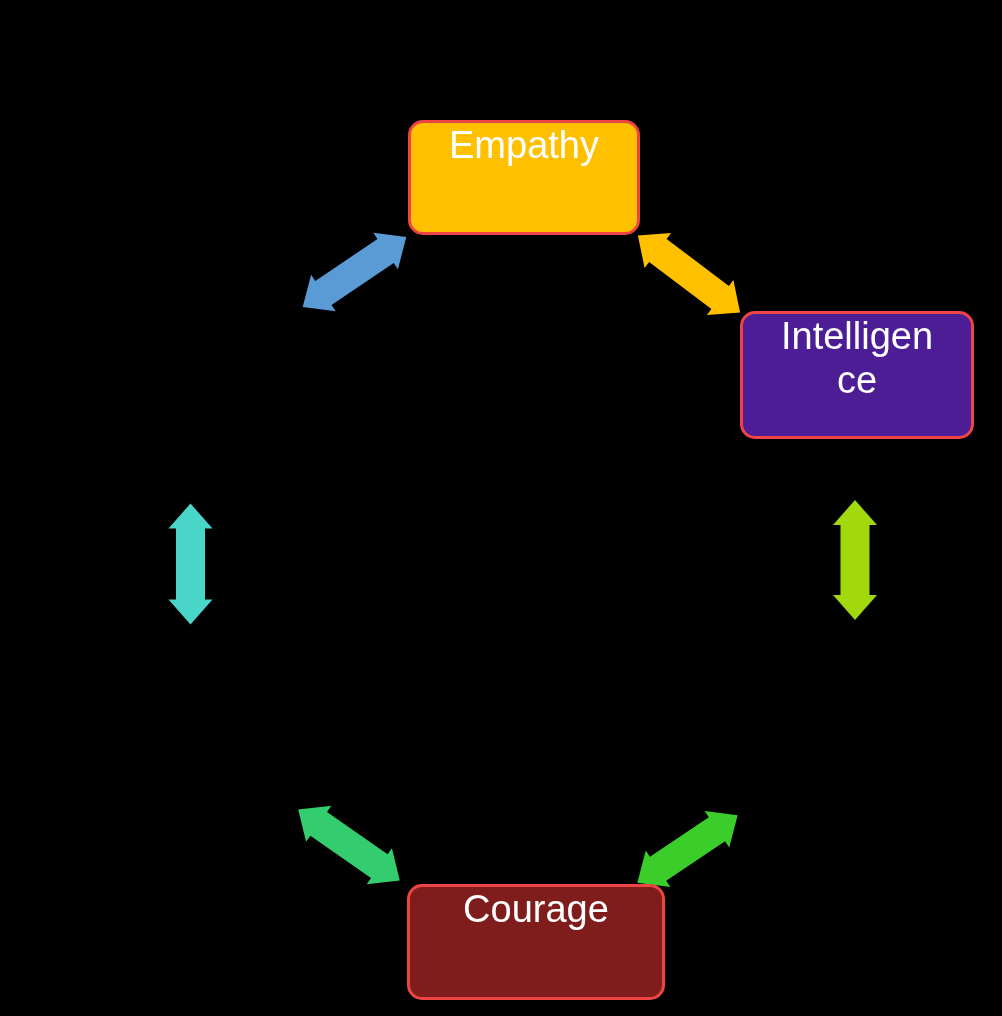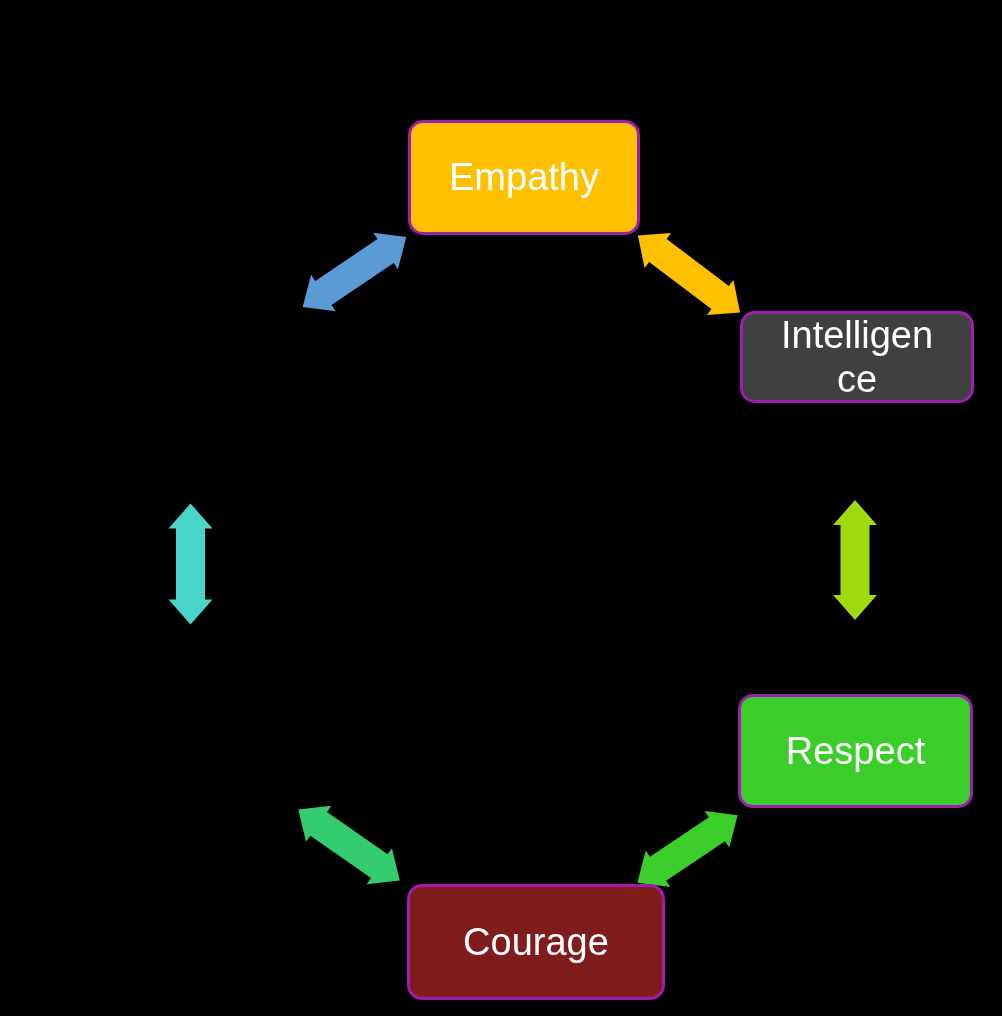--- a/index.html
+++ b/index.html
@@ -10,25 +10,25 @@
   .stage {
     position: relative;
     width: 1002px;
     height: 1016px;
     background: #000000;
     overflow: hidden;
     font-family: "Liberation Sans", sans-serif;
   }
   .node {
     position: absolute;
-    border: 3px solid #a21caf;
+    border: 3px solid #ef4444;
     border-radius: 15px;
     box-sizing: border-box;
     display: flex;
-    align-items: center;
+    align-items: flex-start;
     justify-content: center;
   }
   .node-label {
     color: #FFFFFF;
     font-size: 38px;
     line-height: 1.17;
     text-align: center;
     white-space: pre-line;
     font-weight: 400;
   }
@@ -63,28 +63,25 @@
   </svg>
 
   <svg class="connector" style="left:130px; top:542px; transform:rotate(90deg);" width="121" height="44" viewBox="0 0 121 44">
     <polygon points="0,22 25,0 25,7.5 96,7.5 96,0 121,22 96,44 96,36.5 25,36.5 25,44" fill="#49D6C9"></polygon>
   </svg>
 
   <div class="node" style="left: 408px; top: 120px; width: 232px; height: 115px; background-color: rgb(255, 192, 0);">
     <div class="node-label">Empathy</div>
   </div>
 
-  <div class="node" style="left: 740px; top: 311px; width: 234px; height: 92px; background-color: #404040;">
+  <div class="node" style="left: 740px; top: 311px; width: 234px; height: 128px; background-color: #4c1d95;">
     <div class="node-label">Intelligen
 ce</div>
   </div>
 
-  <div class="node" style="left: 738px; top: 694px; width: 235px; height: 114px; background-color: rgb(59, 206, 43);">
-    <div class="node-label">Respect</div>
-  </div>
 
   <div class="node" style="left: 407px; top: 884px; width: 258px; height: 116px; background-color: #7f1d1d;">
     <div class="node-label">Courage</div>
   </div>
 
 
 
 </div>
 
 </body></html>

